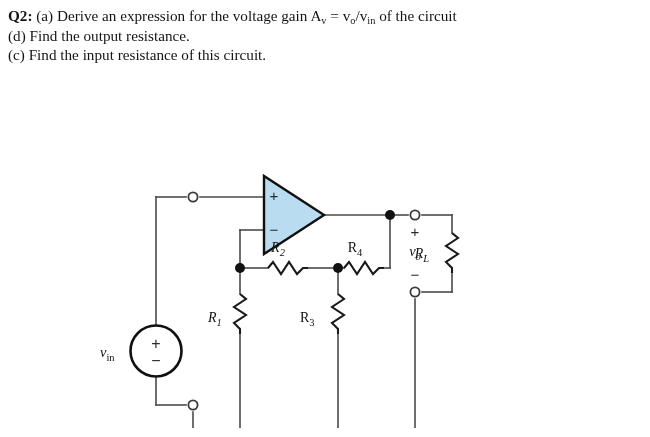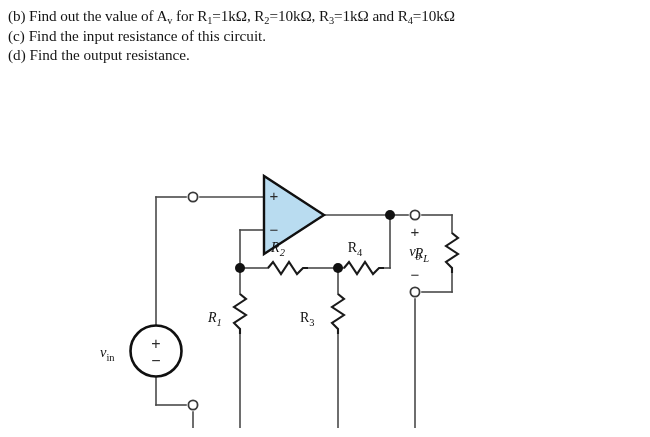--- a/index.html
+++ b/index.html
@@ -59,28 +59,28 @@
   .sgn {
     font-family: "Liberation Sans", sans-serif;
     fill: #2b2b2b;
   }
 </style>
 </head>
 <body>
 
 <div id="question-block">
 
-
-
-  <div class="qline tight">
-    <span>(b) Find out the value of A</span><sub>v</sub><span> for R</span><sub>1</sub><span>=1kΩ, R</span><sub>2</sub><span>=10kΩ, R</span><sub>3</sub><span>=1kΩ and R</span><sub>4</sub><span>=10kΩ</span>
+  <div class="qline">
+    <span class="qlabel">Q2:</span><span> (a) Derive an expression for the voltage gain A</span><sub>v</sub><span> = v</span><sub>o</sub><span>/v</span><sub>in</sub><span> of the circuit</span>
   </div>
 
+
+
+  <div class="qline">(d) Find the output resistance.</div>
   <div class="qline">(c) Find the input resistance of this circuit.</div>
-  <div class="qline">(d) Find the output resistance.</div>
 </div>
 
 <div id="circuit-figure">
 <svg id="circuit-svg" width="650" height="300" viewBox="0 0 650 300" xmlns="http://www.w3.org/2000/svg">
 
   <g stroke="#4a4a4a" stroke-width="1.6" fill="none" stroke-linecap="square">
 
     <path d="M156,69 L156,198"></path>
     <path d="M156,69 L186,69"></path>
     <path d="M200,69 L264,69"></path>

